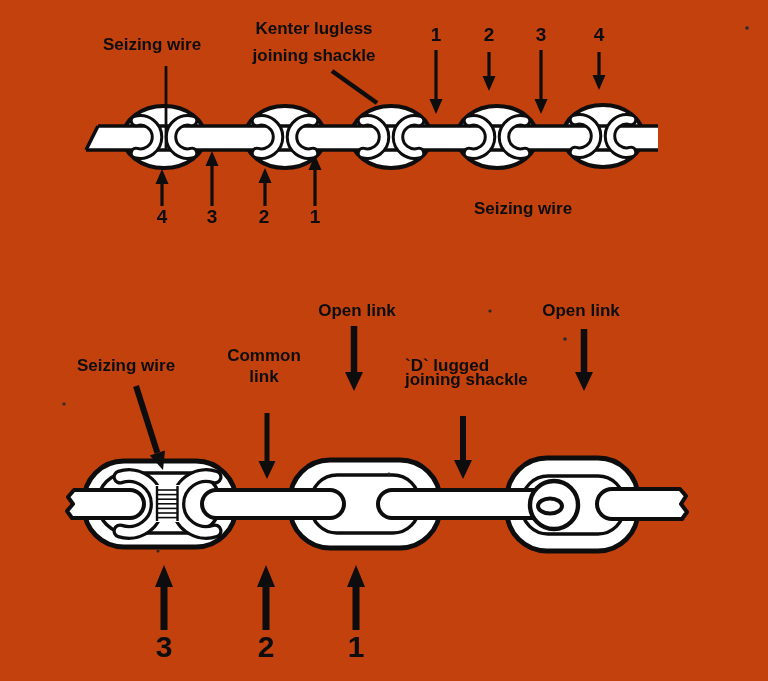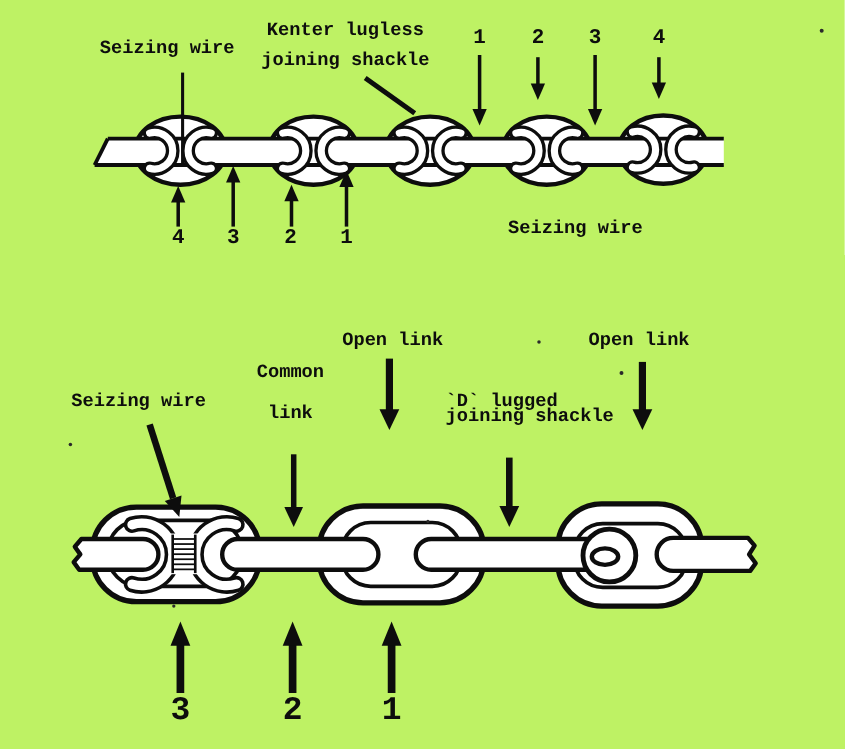--- a/index.html
+++ b/index.html
@@ -1,18 +1,18 @@
 <!DOCTYPE html>
 <html><head>
 <meta charset="utf-8">
 <style>
   html,body{margin:0;padding:0;background:#fff;}
   .canvas{
-    position:relative;width:768px;height:681px;background:#bef264;overflow:hidden;
-    font-family:Liberation Mono, monospace;color:#0d0d0d;
+    position:relative;width:768px;height:681px;background:#c2410c;overflow:hidden;
+    font-family:Liberation Sans, sans-serif;color:#0d0d0d;
   }
   .canvas svg{position:absolute;left:0;top:0;}
   .lbl{
     position:absolute;font-weight:bold;font-size:17px;line-height:1.1;
     white-space:nowrap;color:#0d0d0d;
   }
   .lbl.centered{transform:translateX(-50%);}
   .num{
     position:absolute;font-weight:bold;font-size:19px;line-height:1;
     transform:translateX(-50%);color:#0d0d0d;
@@ -230,21 +230,21 @@
 
 <div class="num" style="left:162px;top:207px;">4</div>
 <div class="num" style="left:212px;top:207px;">3</div>
 <div class="num" style="left:264px;top:207px;">2</div>
 <div class="num" style="left:315px;top:207px;">1</div>
 
 <div class="lbl centered" style="left:523px;top:200px;">Seizing wire</div>
 
 <div class="lbl centered" style="left:126px;top:357px;">Seizing wire</div>
 
-<div class="lbl centered" style="left:264px;top:331px;">Common</div>
+<div class="lbl centered" style="left:264px;top:347px;">Common</div>
 <div class="lbl centered" style="left:264px;top:368px;">link</div>
 
 <div class="lbl centered" style="left:357px;top:302px;">Open link</div>
 
 <div class="lbl centered" style="left:581px;top:302px;">Open link</div>
 
 <div class="lbl" style="left:405px;top:345px;margin-top:12px;">`D` lugged</div>
 <div class="lbl" style="left:405px;top:371px;">joining shackle</div>
 
 <div class="num big" style="left:164px;top:632px;">3</div>

